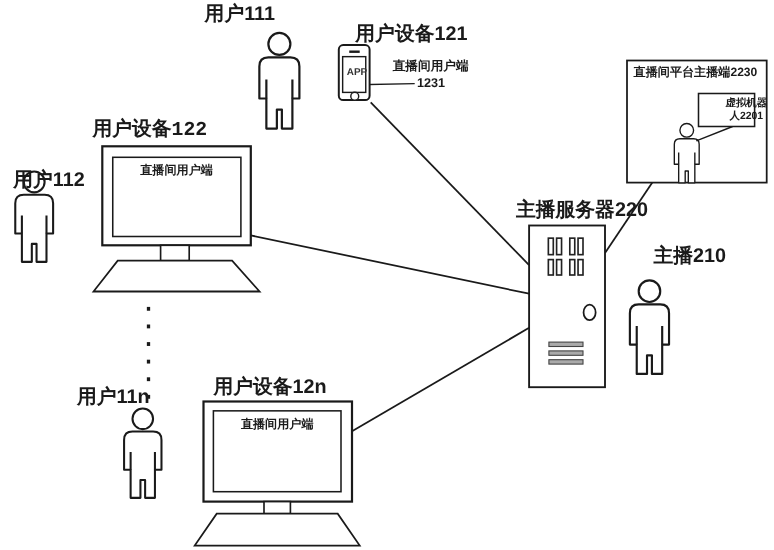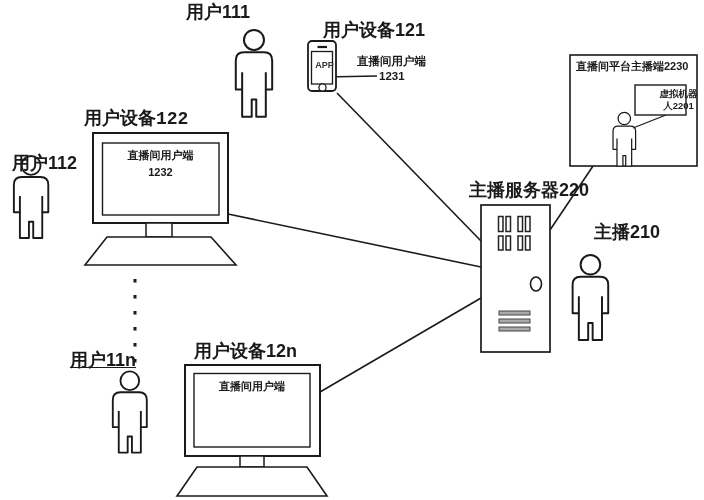--- a/index.html
+++ b/index.html
@@ -137,34 +137,33 @@
       <rect x="133.5" y="327" width="3" height="3.5"></rect>
       <rect x="133.5" y="343" width="3" height="3.5"></rect>
       <rect x="133.5" y="359" width="3" height="3.5"></rect>
     </g>
   </svg>
 
   <div class="lbl" style="left:186px; top:3px;">用户111</div>
   <div class="lbl" style="left:323px; top:21px;text-align:center;">用户设备121</div>
   <div class="lbl" style="left:12px;   top:129px;margin-top:25px;">用户112</div>
   <div class="lbl" style="left:84px;  top:110px;font-family:Liberation Mono, monospace;">用户设备122</div>
-  <div class="lbl" style="left:70px;  top:351px;text-decoration:underline;">用户11n</div>
+  <div class="lbl" style="left:70px;  top:351px;">用户11n</div>
   <div class="lbl" style="left:194px; top:342px;">用户设备12n</div>
   <div class="lbl" style="left:469px; top:181px;">主播服务器220</div>
   <div class="lbl" style="left:594px; top:223px;text-align:right;">主播210</div>
   <div class="lbl lbl-sm" style="left:576px; top:60px;">直播间平台主播端2230</div>
 
   <div class="app-text">APP</div>
 
   <div class="callout" style="left:357px; top:55px;">直播间用户端</div>
   <div class="callout" style="left:379px; top:70px;">1231</div>
 
   <div class="screen-text" style="left:102px; top:147px; width:117px;">
     <div>直播间用户端</div>
-    <div>1232</div>
   </div>
 
   <div class="screen-text" style="left:194px; top:378px; width:116px;">
     <div>直播间用户端</div>
   </div>
 
   <div class="robot-text">
     <div>虚拟机器</div>
     <div>人2201</div>
   </div>

